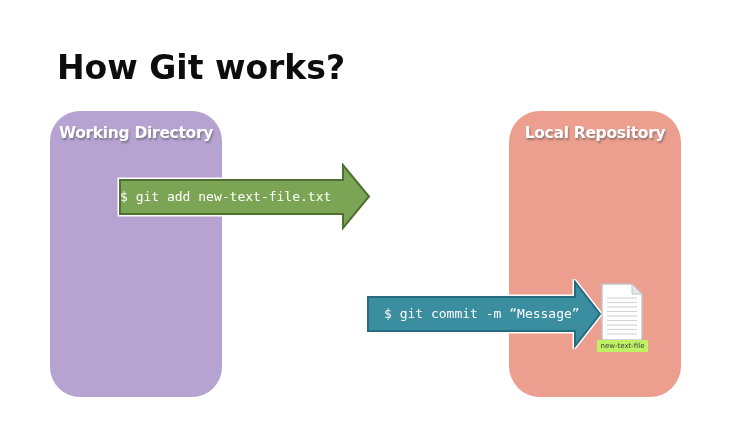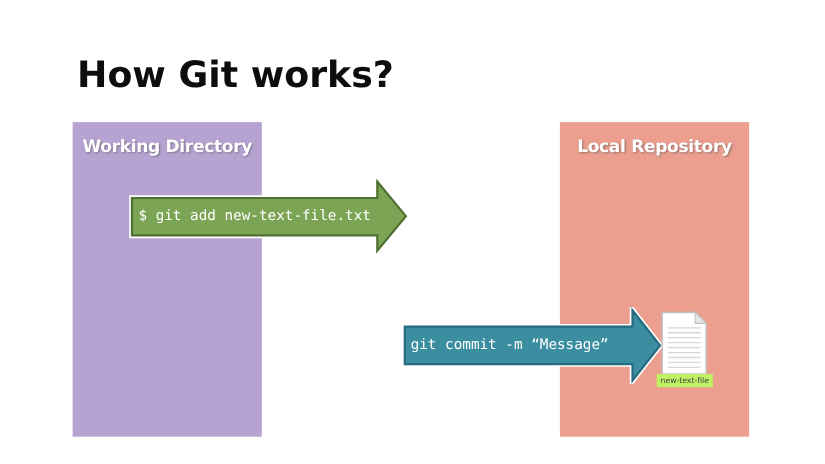--- a/index.html
+++ b/index.html
@@ -10,35 +10,35 @@
   .stage {
     position: relative;
     width: 750px;
     height: 422px;
     background: #ffffff;
     overflow: hidden;
     font-family: "DejaVu Sans", "Liberation Sans", sans-serif;
   }
   .title {
     position: absolute;
-    left: 70px;
+    left: 57px;
     top: 48px;
     font-size: 33px;
     font-weight: 700;
     color: #0d0d0d;
     letter-spacing: 0px;
     white-space: nowrap;
   }
   .column {
     position: absolute;
     top: 111px;
     height: 286px;
     width: 172px;
   }
-  .col-1 { left: 66px; }
+  .col-1 { left: 50px; border-radius: 30px; }
   .col-2 { left: 289px; }
   .col-3 { left: 509px; }
   .column-header {
     display: block;
     margin-top: 13px;
     text-align: center;
     font-size: 15.5px;
     font-weight: 700;
     letter-spacing: -0.3px;
     color: #ffffff;
@@ -47,28 +47,27 @@
   }
   .arrow-svg {
     position: absolute;
   }
   .arrow-1-svg { left: 116px; top: 163px; }
   .arrow-2-svg { left: 364px; top: 279px; }
   .arrow-label {
     position: absolute;
     font-family: "DejaVu Sans Mono", "Liberation Mono", monospace;
     font-size: 13px;
-    text-align: center;
     white-space: nowrap;
   }
   .arrow-1-label {
     left: 120px; top: 180px; width: 223px; height: 34px; line-height: 34px;
   }
   .arrow-2-label {
-    left: 352px; top: 297px; width: 207px; height: 34px; line-height: 34px;
+    left: 384px; top: 297px; width: 207px; height: 34px; line-height: 34px;
   }
   .file-icon-svg {
     position: absolute;
     left: 601px;
     top: 283px;
   }
   .file-label {
     position: absolute;
     left: 597px;
     top: 340px;
@@ -87,21 +86,21 @@
 
 <div class="stage">
 
   <div class="title">How Git works?</div>
 
   <div class="column col-1" style="background-color: rgb(182, 163, 210);">
     <span class="column-header">Working Directory</span>
   </div>
 
 
-  <div class="column col-3" style="background-color: rgb(236, 158, 143);">
+  <div class="column col-3" style="background-color: rgb(236, 158, 143); border-radius: 31px;">
     <span class="column-header">Local Repository</span>
   </div>
 
   <svg class="arrow-svg arrow-1-svg" width="258" height="68" viewBox="0 0 258 68">
     <polygon points="4,17 227,17 227,2 253,33.5 227,65 227,51 4,51" stroke-width="5" stroke-linejoin="miter" stroke="#ffffff" fill="#ffffff"></polygon>
     <polygon points="4,17 227,17 227,2 253,33.5 227,65 227,51 4,51" stroke-width="2" stroke-linejoin="miter" fill="#7ca455" stroke="#4f7030"></polygon>
   </svg>
   <div class="arrow-label arrow-1-label" style="color: rgb(255, 255, 255);">$ git add new-text-file.txt</div>
 
   <svg class="arrow-svg arrow-2-svg" width="240" height="70" viewBox="0 0 240 70">

